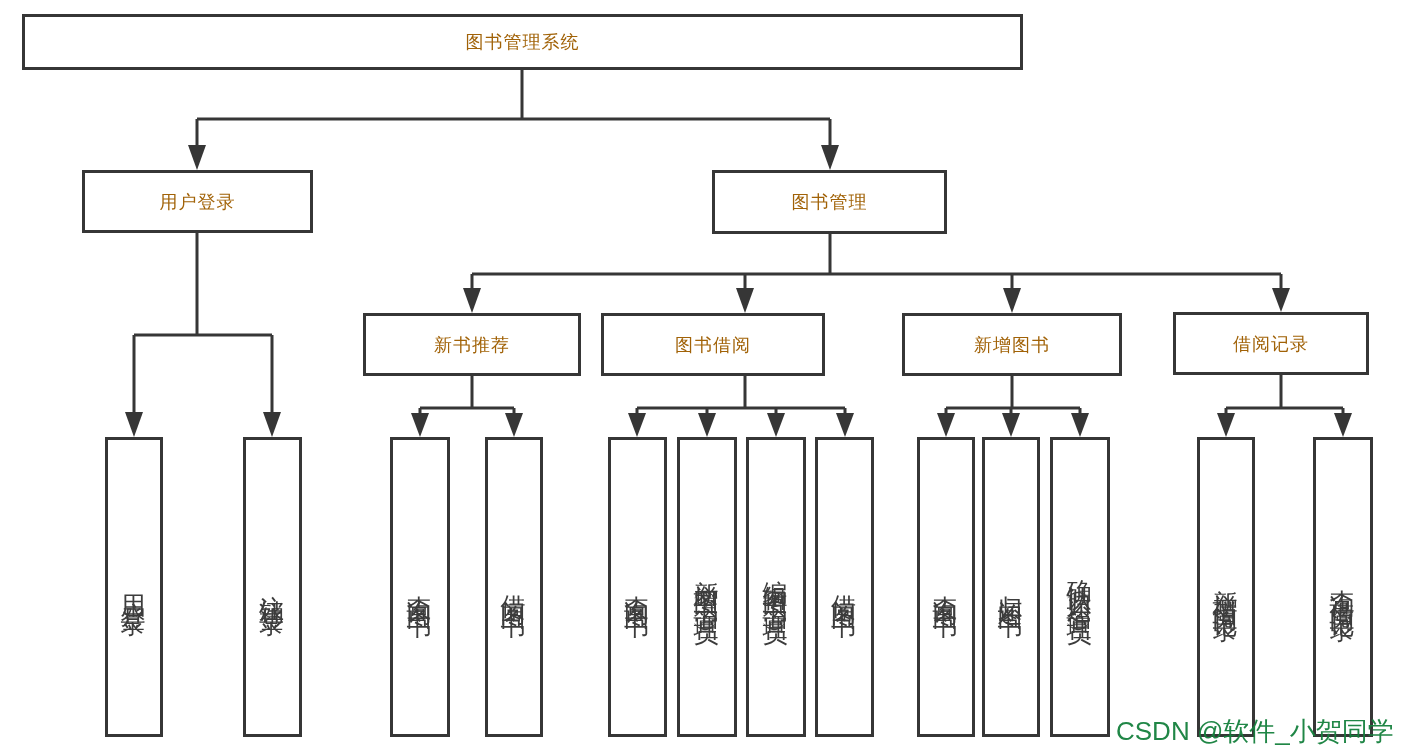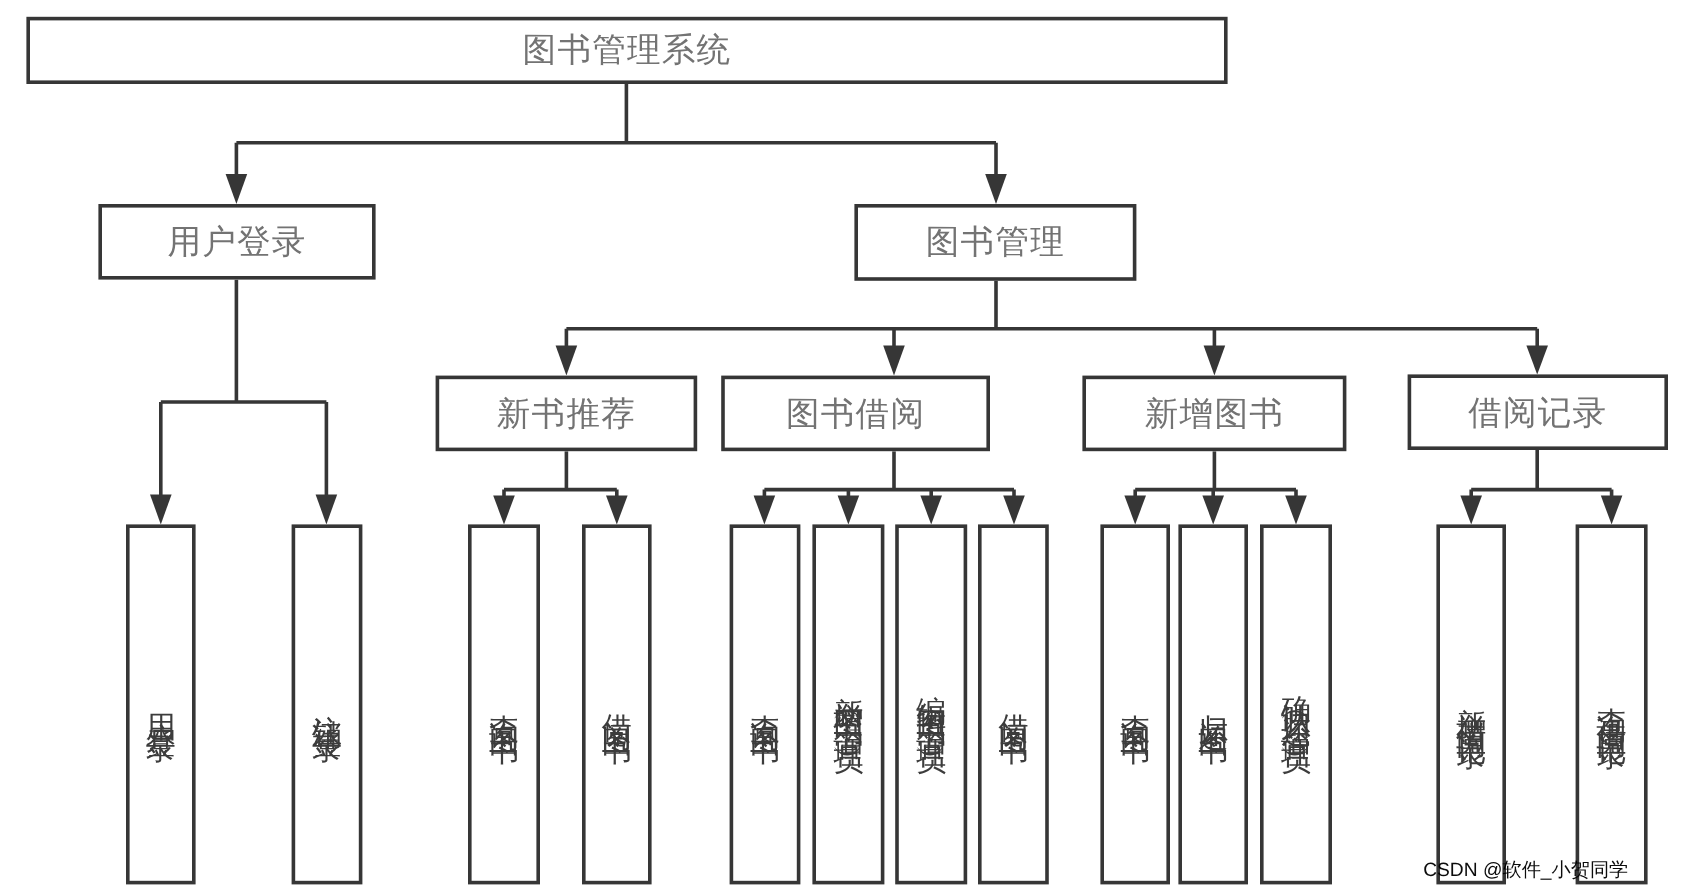--- a/index.html
+++ b/index.html
@@ -24,22 +24,22 @@
   .hbox {
     position: absolute;
     box-sizing: border-box;
     border: 3px solid #363636;
     background: #ffffff;
     display: flex;
     align-items: center;
     justify-content: center;
   }
   .hbox .t {
-    font-size: 28px;
-    color: #737373;
+    font-size: 18px;
+    color: #a16207;
     letter-spacing: 1px;
     white-space: nowrap;
   }
   .vbox {
     position: absolute;
     box-sizing: border-box;
     border: 3px solid #363636;
     background: #ffffff;
     top: 437px;
     height: 300px;
@@ -49,25 +49,25 @@
   }
   .vbox .t {
     writing-mode: vertical-rl;
     font-size: 25px;
     color: #3c3c3c;
     letter-spacing: 6px;
     white-space: nowrap;
   }
   #watermark {
     position: absolute;
-    left: 1186px;
+    left: 1116px;
     top: 716px;
-    font-size: 16px;
+    font-size: 26px;
     line-height: 1.2;
-    color: #000000;
+    color: #15803d;
     opacity: 0.95;
     white-space: nowrap;
     z-index: 5;
   }
 </style>
 </head>
 <body>
 
 <div id="stage">
 
@@ -117,21 +117,21 @@
 
   <div class="hbox" style="left:712px;top:170px;width:235px;height:64px">
     <span class="t">图书管理</span>
   </div>
   <div class="hbox" style="left:601px;top:313px;width:224px;height:63px">
     <span class="t">图书借阅</span>
   </div>
   <div class="hbox" style="left:902px;top:313px;width:220px;height:63px">
     <span class="t">新增图书</span>
   </div>
-  <div class="hbox" style="left:1173px;top:312px;width:217px;height:63px">
+  <div class="hbox" style="left:1173px;top:312px;width:196px;height:63px">
     <span class="t">借阅记录</span>
   </div>
 
   <div class="vbox" style="left:105px;width:58px">
     <span class="t">用户登录</span>
   </div>
   <div class="vbox" style="left:243px;width:59px">
     <span class="t">注销登录</span>
   </div>
 

